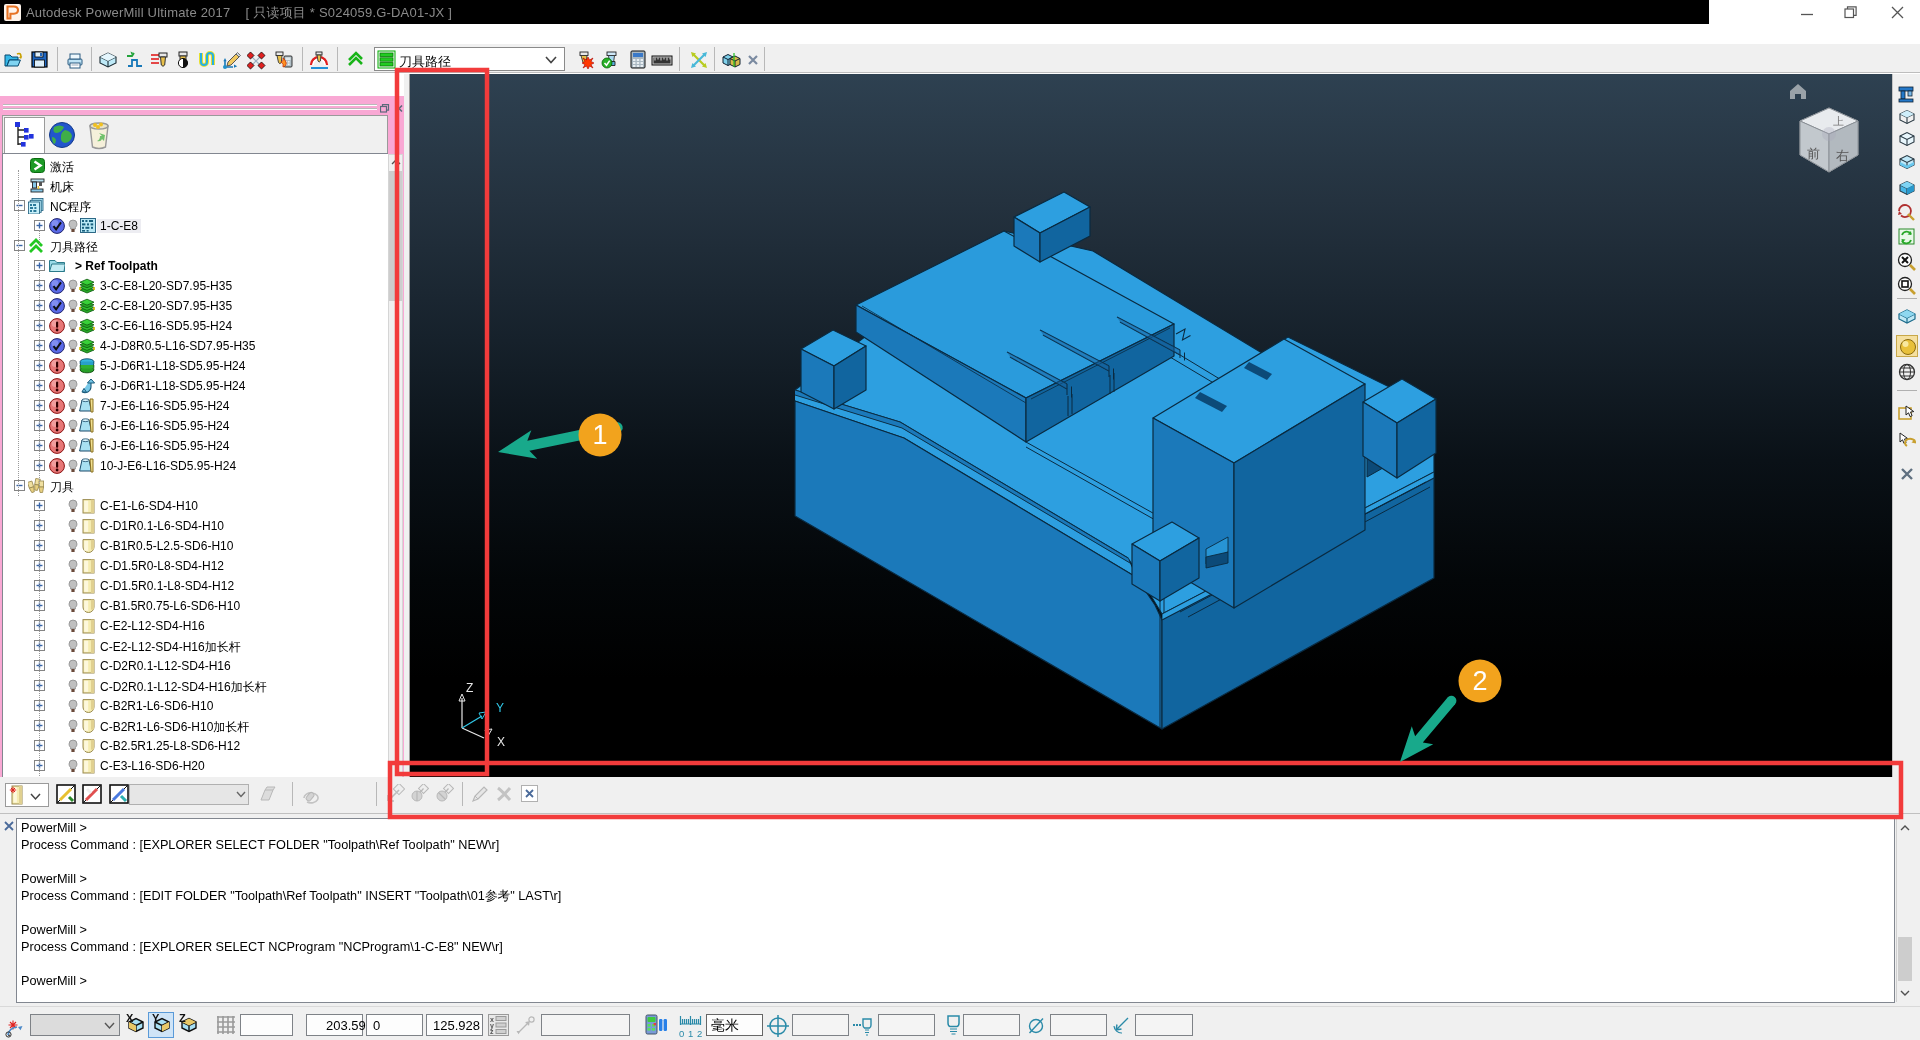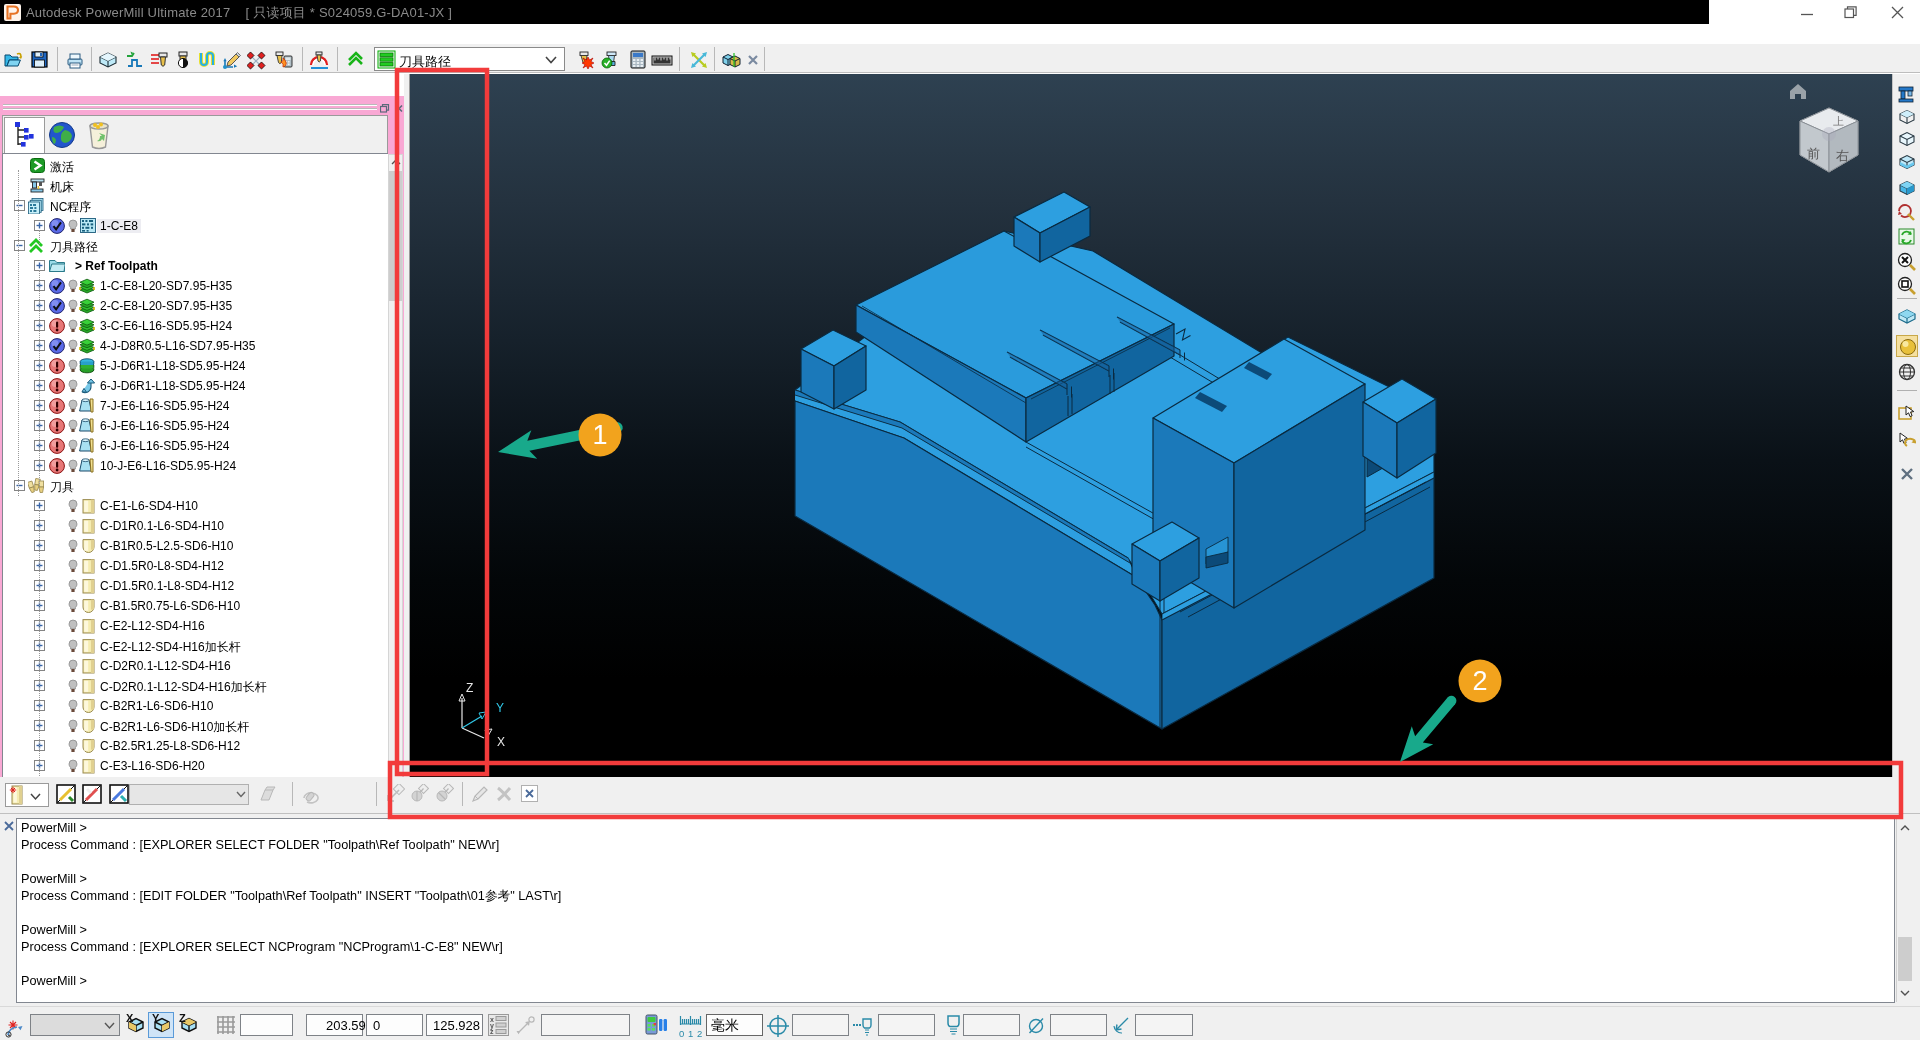--- a/index.html
+++ b/index.html
@@ -445,21 +445,21 @@
           </svg>
           <svg class="ticon" style="left:46px;top:2px" width="16" height="16" viewBox="0 0 16 16">
             <use href="#g_chk"></use>
           </svg>
           <svg class="ticon" style="left:65px;top:3px" width="10" height="14" viewBox="0 0 10 14">
             <use href="#g_bulb"></use>
           </svg>
           <svg class="ticon" style="left:76px;top:2px" width="16" height="16" viewBox="0 0 16 16">
             <use href="#g_lay"></use>
           </svg>
-          <span class="lbl" style="left:97px">1-C-E8-L20-SD7.95-H35</span>
+          <span class="lbl" style="left:97px">3-C-E8-L20-SD7.95-H35</span>
         </div>
         <div class="trow" style="top:142px">
           <svg class="ticon" style="left:31px;top:4px" width="11" height="11" viewBox="0 0 11 11">
             <use href="#g_expp"></use>
           </svg>
           <svg class="ticon" style="left:46px;top:2px" width="16" height="16" viewBox="0 0 16 16">
             <use href="#g_chk"></use>
           </svg>
           <svg class="ticon" style="left:65px;top:3px" width="10" height="14" viewBox="0 0 10 14">
             <use href="#g_bulb"></use>

